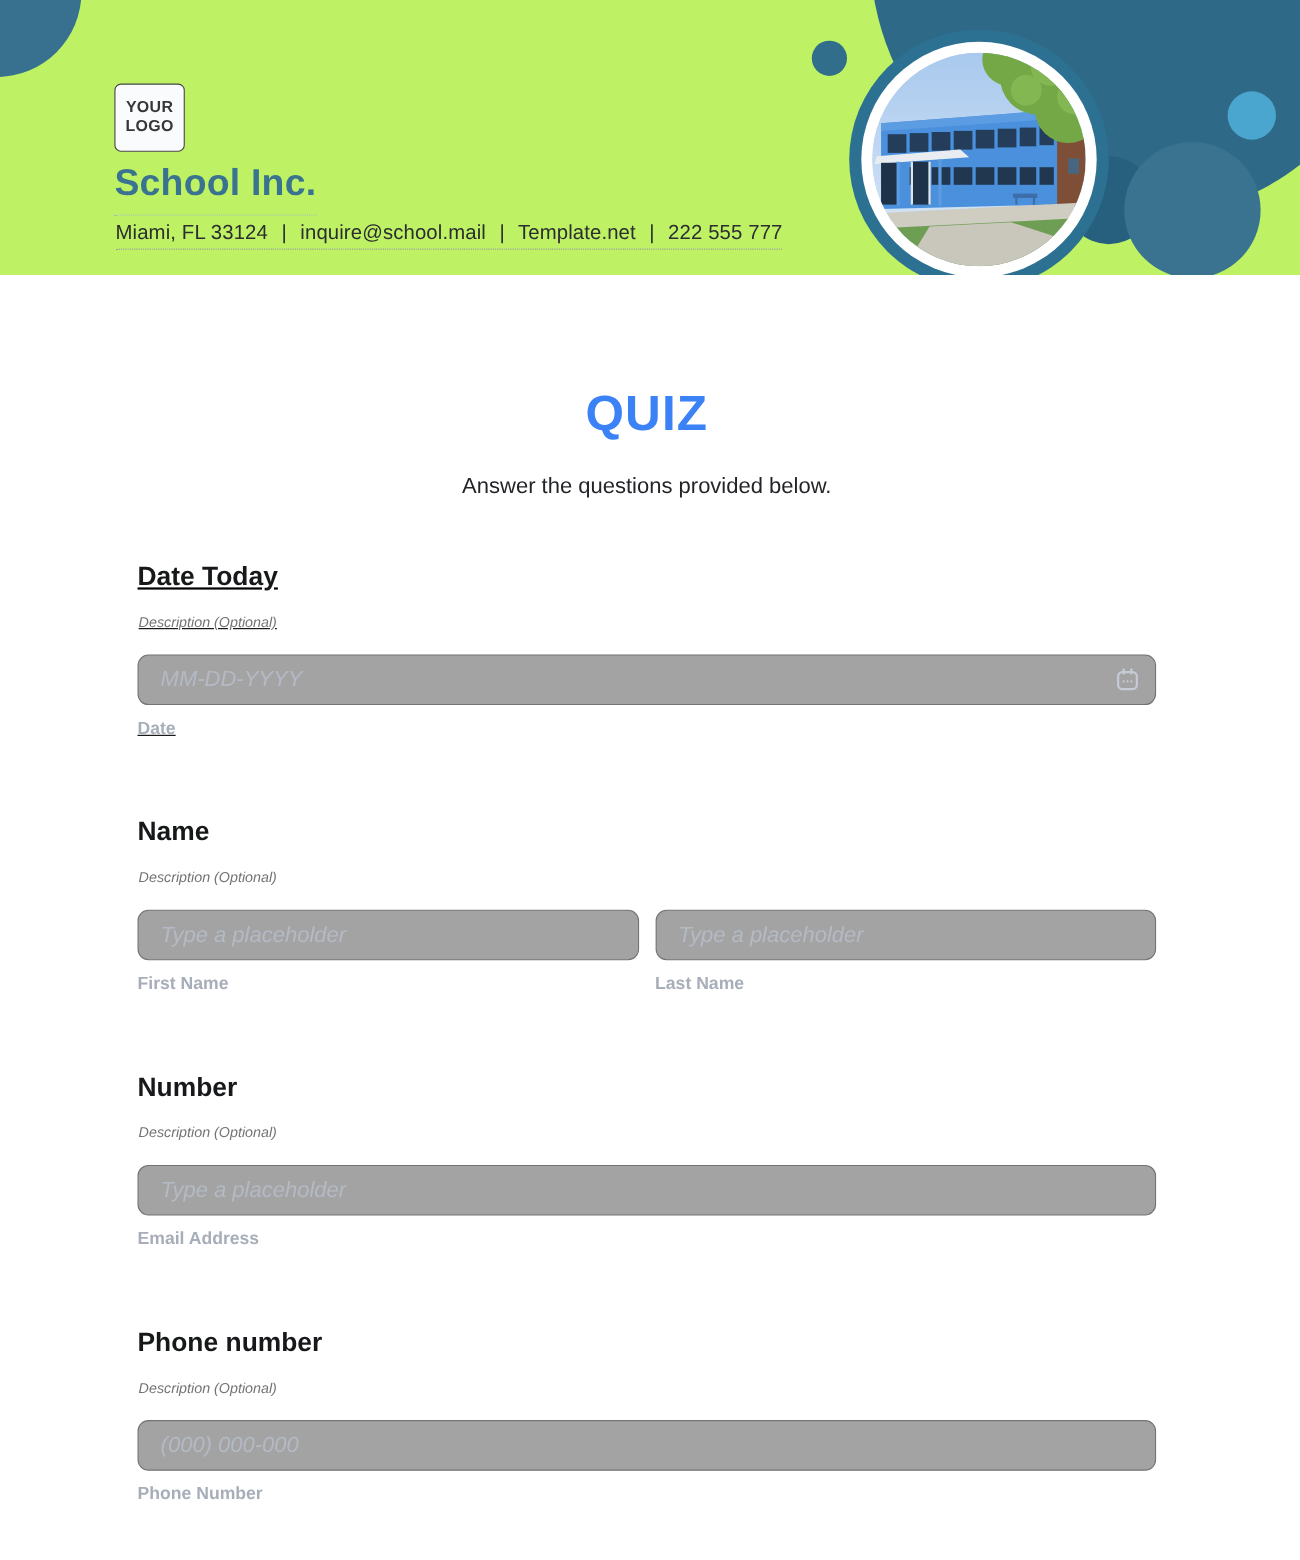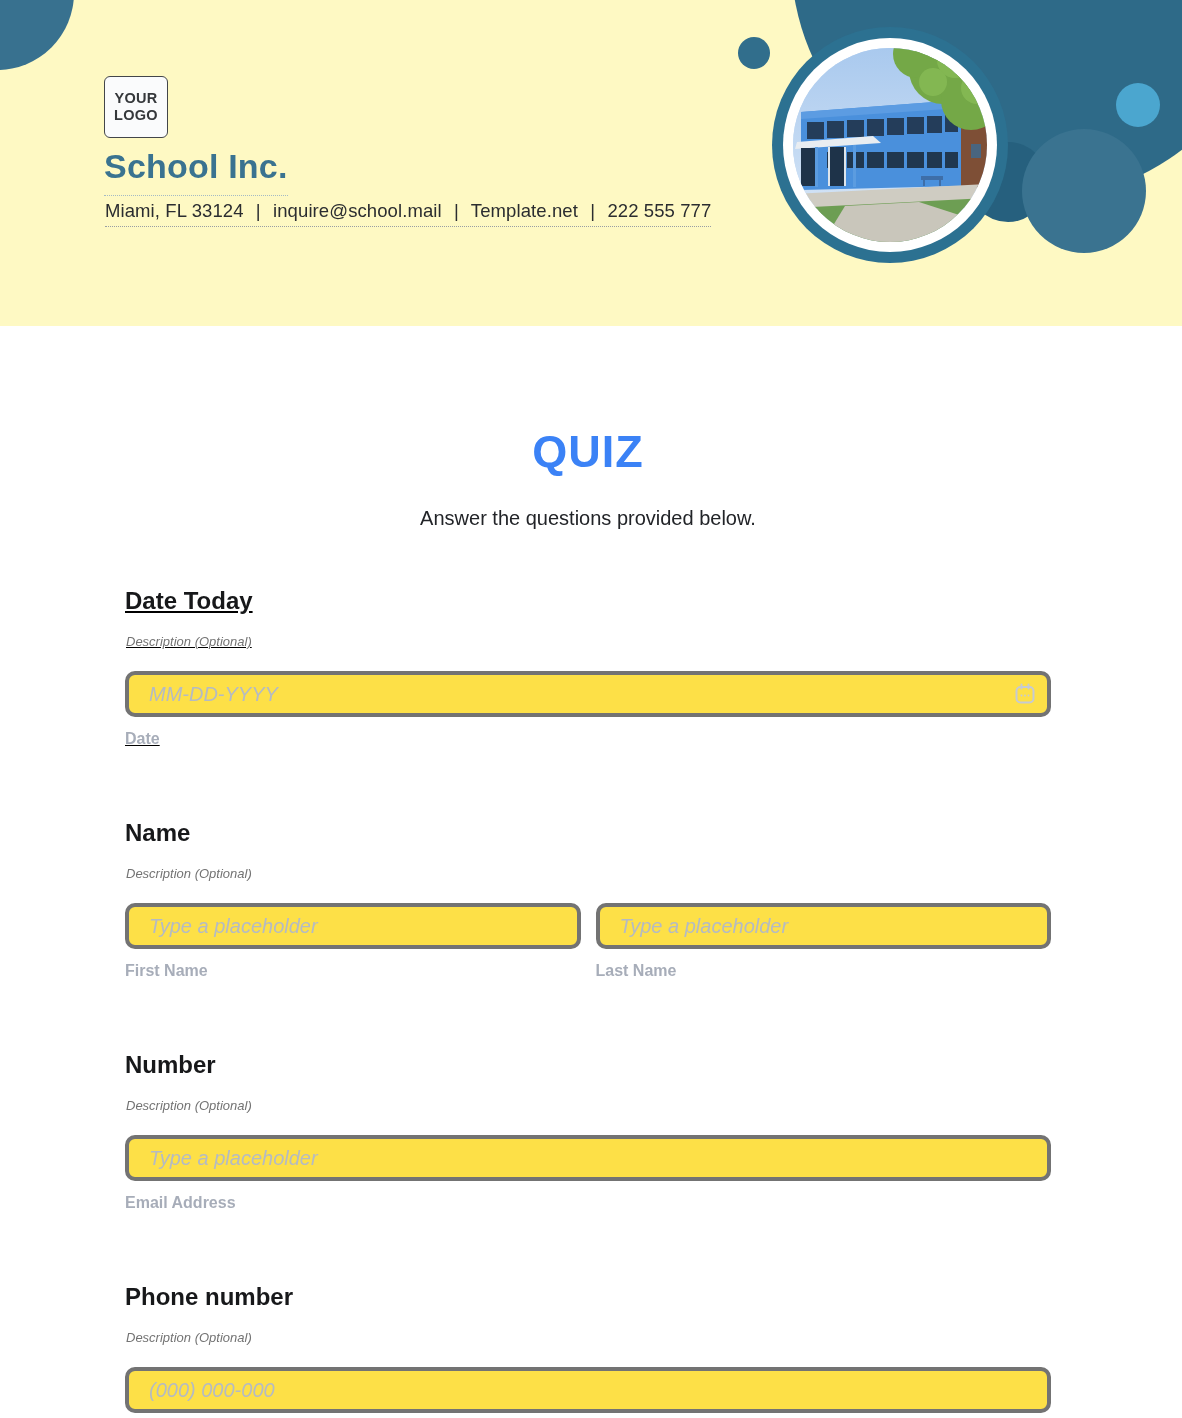--- a/index.html
+++ b/index.html
@@ -6,22 +6,22 @@
   html,body { background:#ffffff; }
   body {
     width:1182px; height:1418px;
     font-family:"Liberation Sans", sans-serif;
     position:relative; overflow:hidden;
   }
   .page { position:relative; width:1182px; height:1418px; background:#fff; }
 
   
   .header {
-    position:relative; width:100%; height:326px;
-    background:#fef9c3; overflow:hidden;
+    position:relative; width:100%; height:250px;
+    background:#bef264; overflow:hidden;
   }
   .circle { position:absolute; border-radius:50%; }
   .c-quarter   { left:-80px;  top:-84px;  width:154px; height:154px; background:#38718f; }
   .c-blob      { left:791px;  top:-286px; width:486px; height:486px; background:#2e6a88; }
   .c-lightblue { left:1116px; top:83px;   width:44px;  height:44px;  background:#4ba6cf; }
   .c-wedge     { left:968px;  top:142px;  width:80px;  height:80px;  background:#26607e; }
   .c-medium    { left:1022px; top:129px;  width:124px; height:124px; background:#3a7390; }
   .c-small     { left:738px;  top:37px;   width:32px;  height:32px;  background:#316e8c; }
 
   .photo-ring {
@@ -74,21 +74,21 @@
   .section { margin-top:71px; }
   .section.first { margin-top:57px;text-decoration:underline; }
   .sec-heading { font-size:24px; font-weight:700; color:#17181a; }
   .sec-desc {
     margin-top:19px; font-size:13px; font-style:italic; color:#737373;
     padding-left:1px;
   }
   .input-row { margin-top:22px; position:relative; }
   .field {
     width:100%; height:46px;
-    border:4px solid #737373; border-radius:10px; background:#fde047;
+    border:1px solid #737373; border-radius:10px; background:#a3a3a3;
     padding:0 46px 0 20px;
     font-family:"Liberation Sans", sans-serif;
     font-size:20px; font-style:italic; color:#3a3d42; outline:none;
   }
   .field::placeholder { color:#b4bac4; opacity:1; font-style:italic; }
   .sec-label { margin-top:13px; font-size:16px; font-weight:600; color:#a7adb9; }
 
   .two-col { display:grid; grid-template-columns:1fr 1fr; gap:15px; margin-top:22px; }
 
   .cal-btn {

